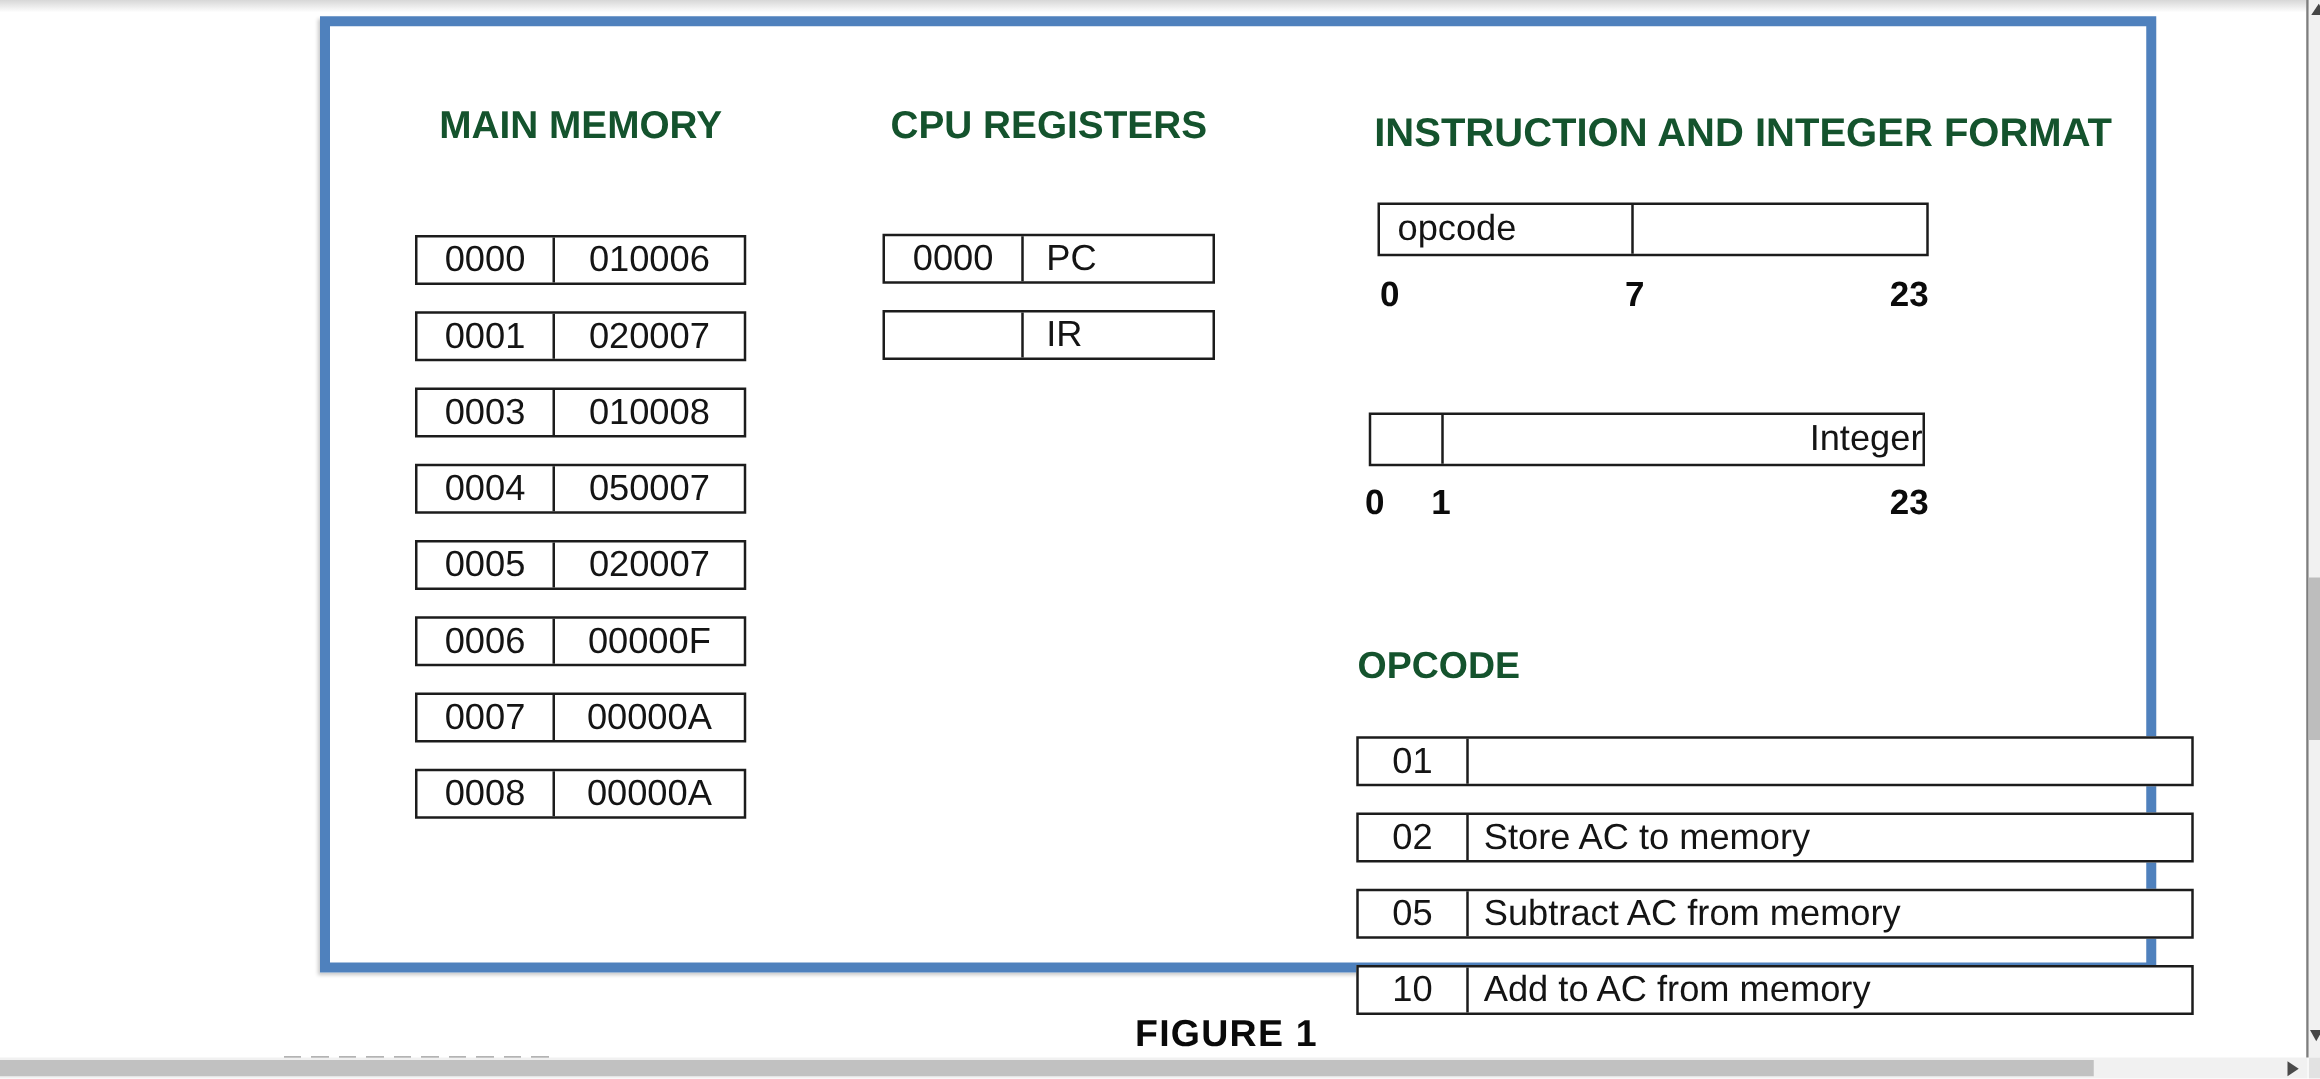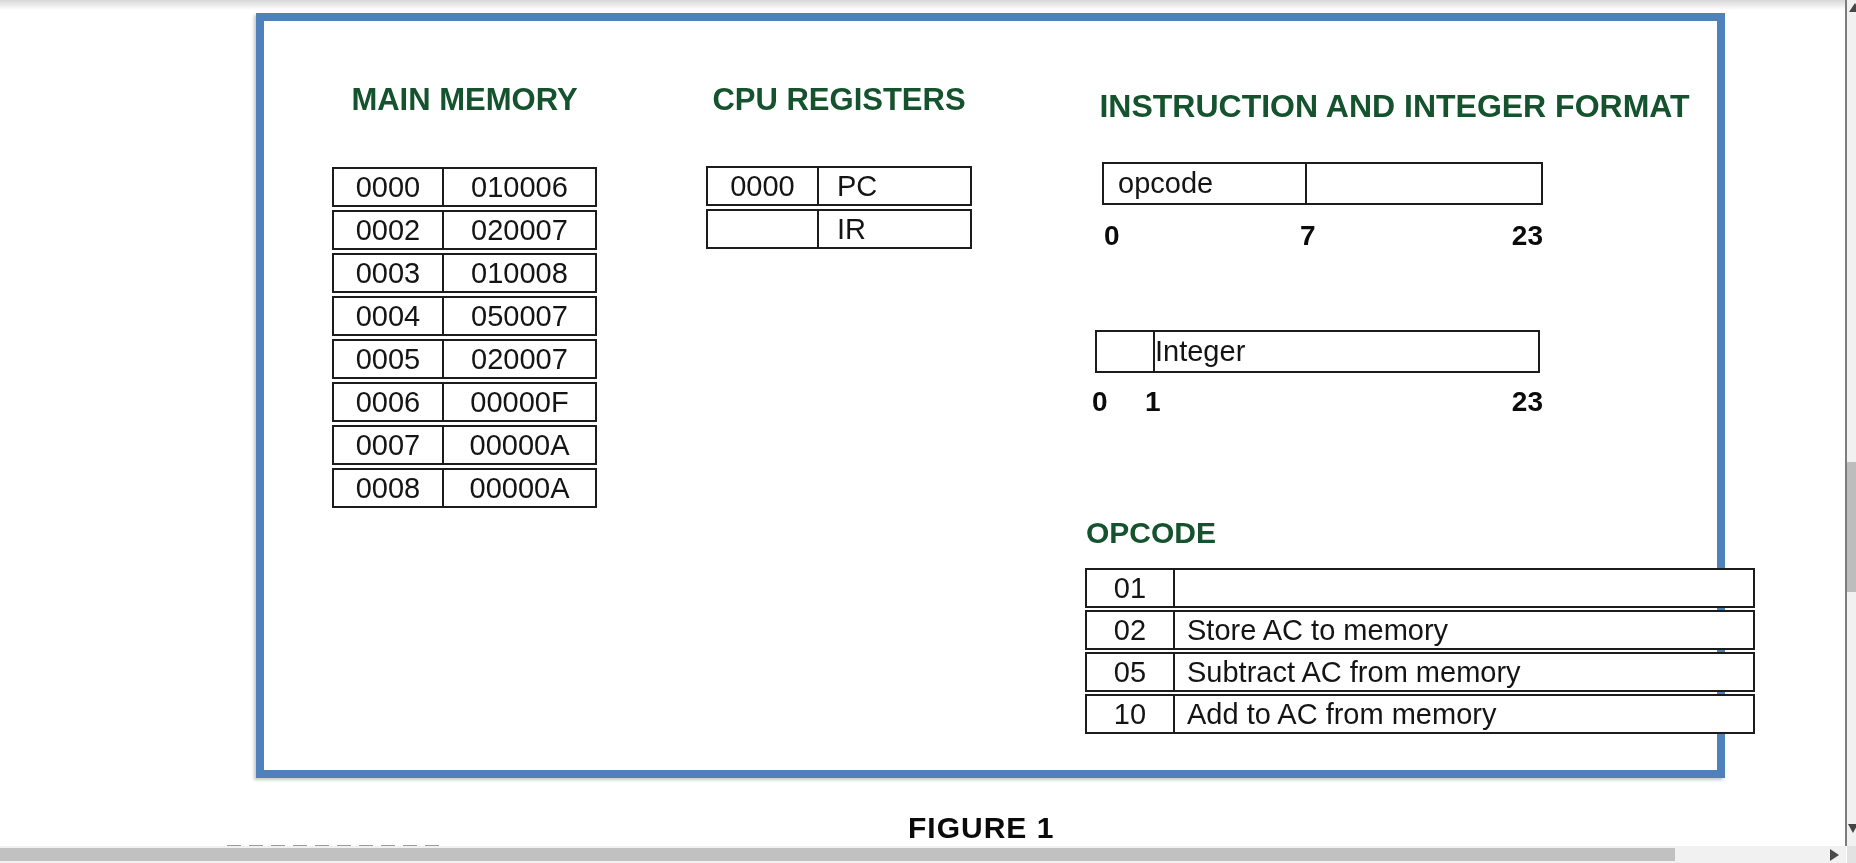--- a/index.html
+++ b/index.html
@@ -9,21 +9,21 @@
   }
   *{box-sizing:border-box;}
   .top-fade{position:absolute;left:0;top:0;width:1856px;height:10px;
     background:linear-gradient(#d7d7d7,#ffffff);}
   
   .figure-frame{position:absolute;left:256px;top:13px;width:1469px;height:765px;
     border:8px solid #4f81bd;background:#fff;box-shadow:-2px 2px 3px rgba(0,0,0,.22);}
   .abs{position:absolute;}
   .h-title{font-weight:bold;font-size:31px;line-height:34px;color:#14532d;white-space:nowrap;}
   
-  .trow{display:flex;height:40px;border:2px solid #1c1c1c;margin-bottom:3px;background:#fff;}
+  .trow{display:flex;height:40px;border:2px solid #1c1c1c;margin-bottom:3px;background:#fff;margin-top:21px;}
   .cell{font-size:29px;line-height:36px;color:#141414;white-space:nowrap;overflow:hidden;}
   .div-r{border-right:2px solid #1c1c1c;}
   .t-center{text-align:center;}
   
   .mm-table{left:68px;top:146px;width:265px;}
   .mm-addr{width:110px;}
   .mm-val{flex:1;}
   
   .cpu-table{left:442px;top:145px;width:266px;}
   .cpu-val{width:111px;}
@@ -32,21 +32,21 @@
   .fmt-title{left:812px;top:68px;width:637px;text-align:center;font-size:32px;}
   .bitbox{display:flex;height:43px;border:2px solid #1c1c1c;background:#fff;}
   .instr-box{left:838px;top:141px;width:441px;}
   .instr-f1{width:203px;padding-left:14px;}
   .instr-f2{flex:1;padding-left:12px;}
   .bitbox .cell{line-height:39px;}
   .bits{position:absolute;height:30px;font-weight:bold;font-size:28px;line-height:30px;color:#0b0b0b;}
   .instr-bits{left:838px;top:200px;width:441px;}
   .int-box{left:831px;top:309px;width:445px;}
   .int-sign{width:58px;}
-  .int-label{flex:1;text-align:left;}
+  .int-label{flex:1;text-align:right;}
   .int-bits{left:826px;top:366px;width:453px;}
   .bit{position:absolute;top:0;}
   .bit-a{left:2px;} .instr-bits .bit-b{left:198px;} .int-bits .bit-b{left:55px;}
   .bit-c{right:0;text-align:right;}
   
   .op-title{left:822px;top:495px;font-size:30px;}
   .op-table{left:821px;top:547px;width:670px;}
   .op-row{margin-bottom:2px;}
   .op-code{width:88px;}
   .op-desc{flex:1;padding-left:12px;}
@@ -78,21 +78,21 @@
 
   <div class="figure-frame">
 
     <div class="abs h-title t-center" style="left:68px;top:62px;width:265px;">MAIN MEMORY</div>
     <div class="abs mm-table">
       <div class="trow">
         <div class="cell mm-addr div-r t-center">0000</div>
         <div class="cell mm-val t-center">010006</div>
       </div>
       <div class="trow">
-        <div class="cell mm-addr div-r t-center">0002</div>
+        <div class="cell mm-addr div-r t-center">0001</div>
         <div class="cell mm-val t-center">020007</div>
       </div>
       <div class="trow">
         <div class="cell mm-addr div-r t-center">0003</div>
         <div class="cell mm-val t-center">010008</div>
       </div>
       <div class="trow">
         <div class="cell mm-addr div-r t-center">0004</div>
         <div class="cell mm-val t-center">050007</div>
       </div>

